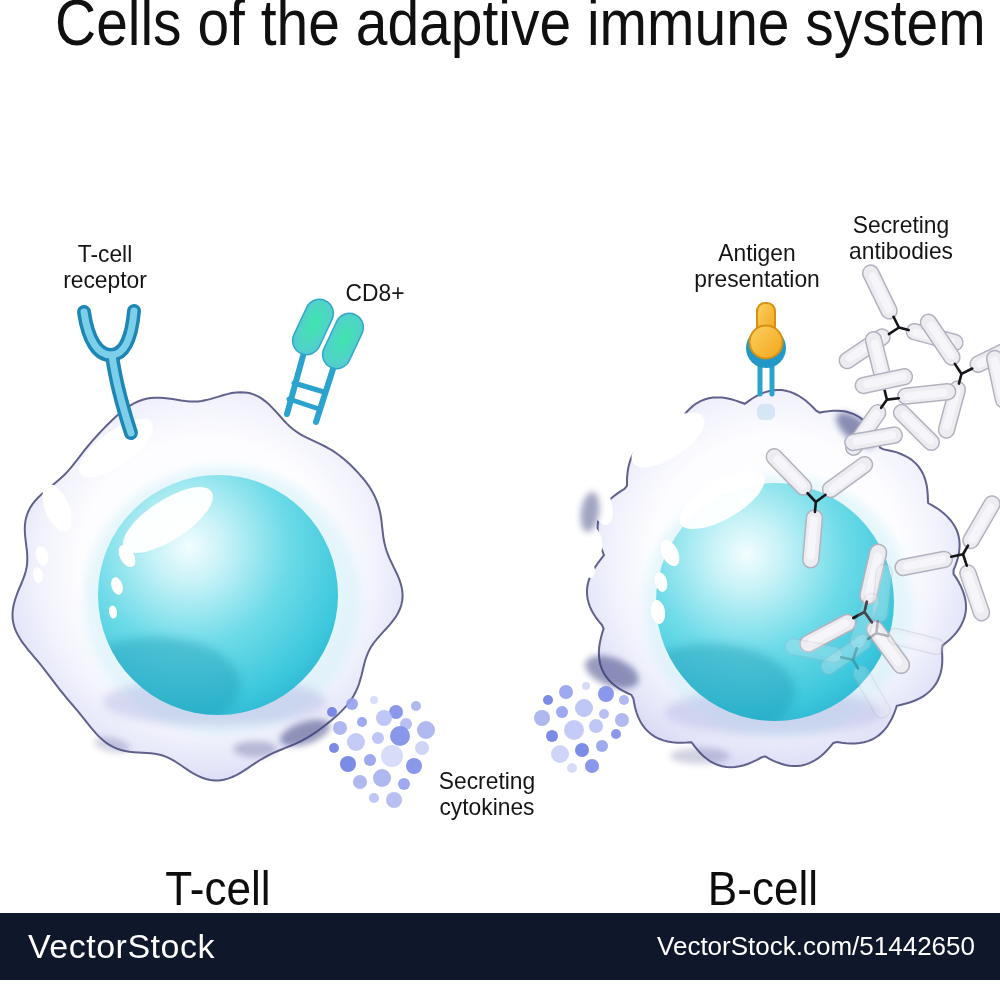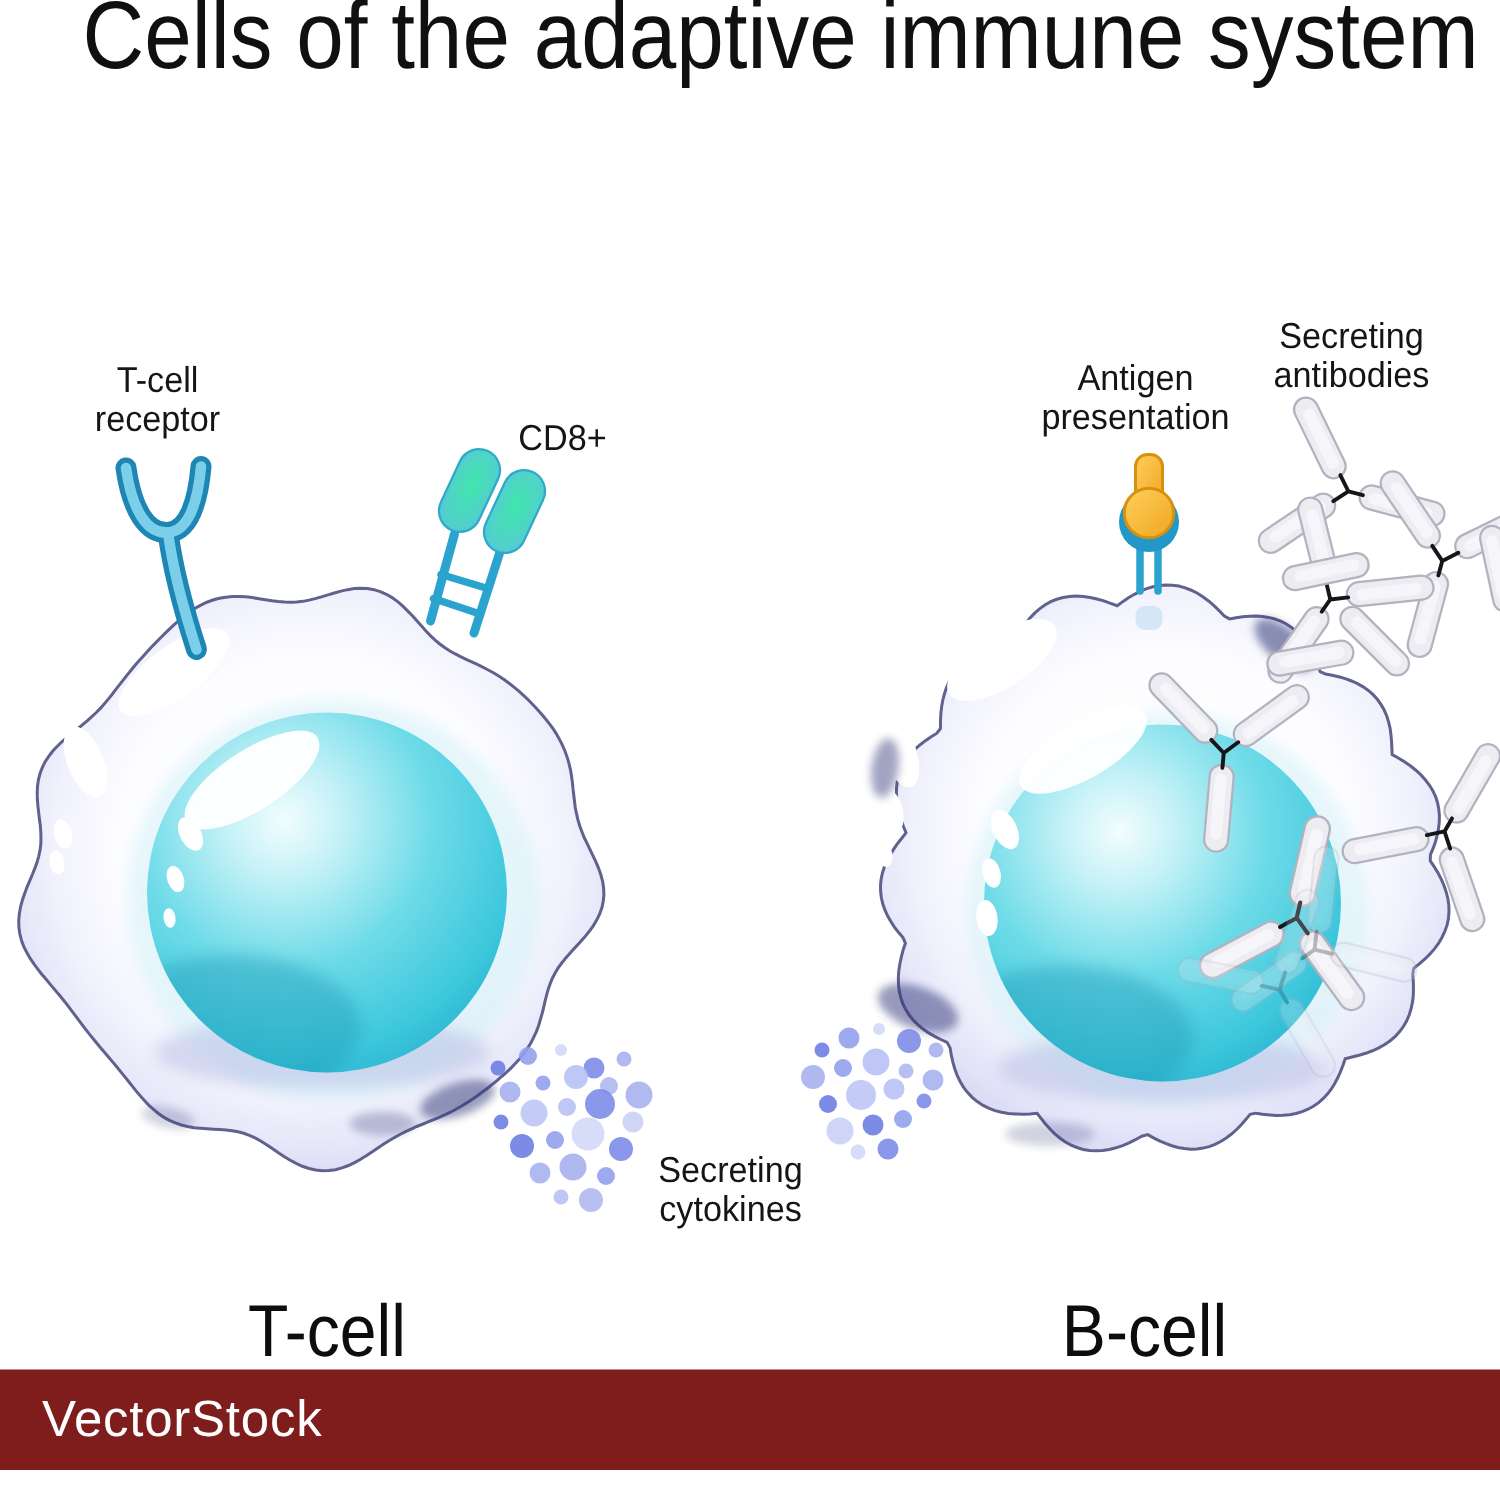--- a/index.html
+++ b/index.html
@@ -7,21 +7,21 @@
        font-family:"Liberation Sans", sans-serif;overflow:hidden;}
   #art{position:absolute;left:0;top:0;}
   .title{position:absolute;top:-9px;left:0;width:1000px;text-align:center;
          font-size:64px;color:#101010;line-height:1;
          transform:scaleX(.89);transform-origin:center;white-space:nowrap;}
   .lbl{position:absolute;color:#151515;text-align:center;line-height:1.1;
        font-size:24px;transform:scaleX(.95);transform-origin:center top;}
   .cellname{position:absolute;color:#0d0d0d;font-size:49px;line-height:1;
        text-align:center;transform:scaleX(.9);transform-origin:center top;}
   .footer{position:absolute;left:0;top:913px;width:1000px;height:67px;
-       background:#7f1d1d;display:flex;align-items:center;justify-content:space-between;
+       background:#0f172a;display:flex;align-items:center;justify-content:space-between;
        box-sizing:border-box;padding:0 25px 0 28px;color:#fff;gap:36px;}
   .brand{font-size:34px;letter-spacing:.5px;}
   .credit{font-size:26px;}
   
   .cap{fill:#ececf1;stroke:#b2b2c0;stroke-width:1.5;}
   .caphi{fill:#fafafc;opacity:.75;}
   .hinge{stroke:#15151a;stroke-width:2.6;fill:none;stroke-linecap:round;}
   .rail{stroke:#2aa3cf;stroke-width:6;stroke-linecap:round;fill:none;}
   .railthin{stroke:#2aa3cf;stroke-width:5;stroke-linecap:round;fill:none;}
 </style>
@@ -242,13 +242,14 @@
 <div class="lbl" style="left:397px;top:768px;width:180px;">
   <div>Secreting</div>
   <div>cytokines</div>
 </div>
 
 <div class="cellname" style="left:118px;top:864px;width:200px;">T-cell</div>
 <div class="cellname" style="left:663px;top:864px;width:200px;">B-cell</div>
 
 <div class="footer">
   <span class="brand">VectorStock</span>
+  <span class="credit">VectorStock.com/51442650</span>
 </div>
 
 </body></html>

